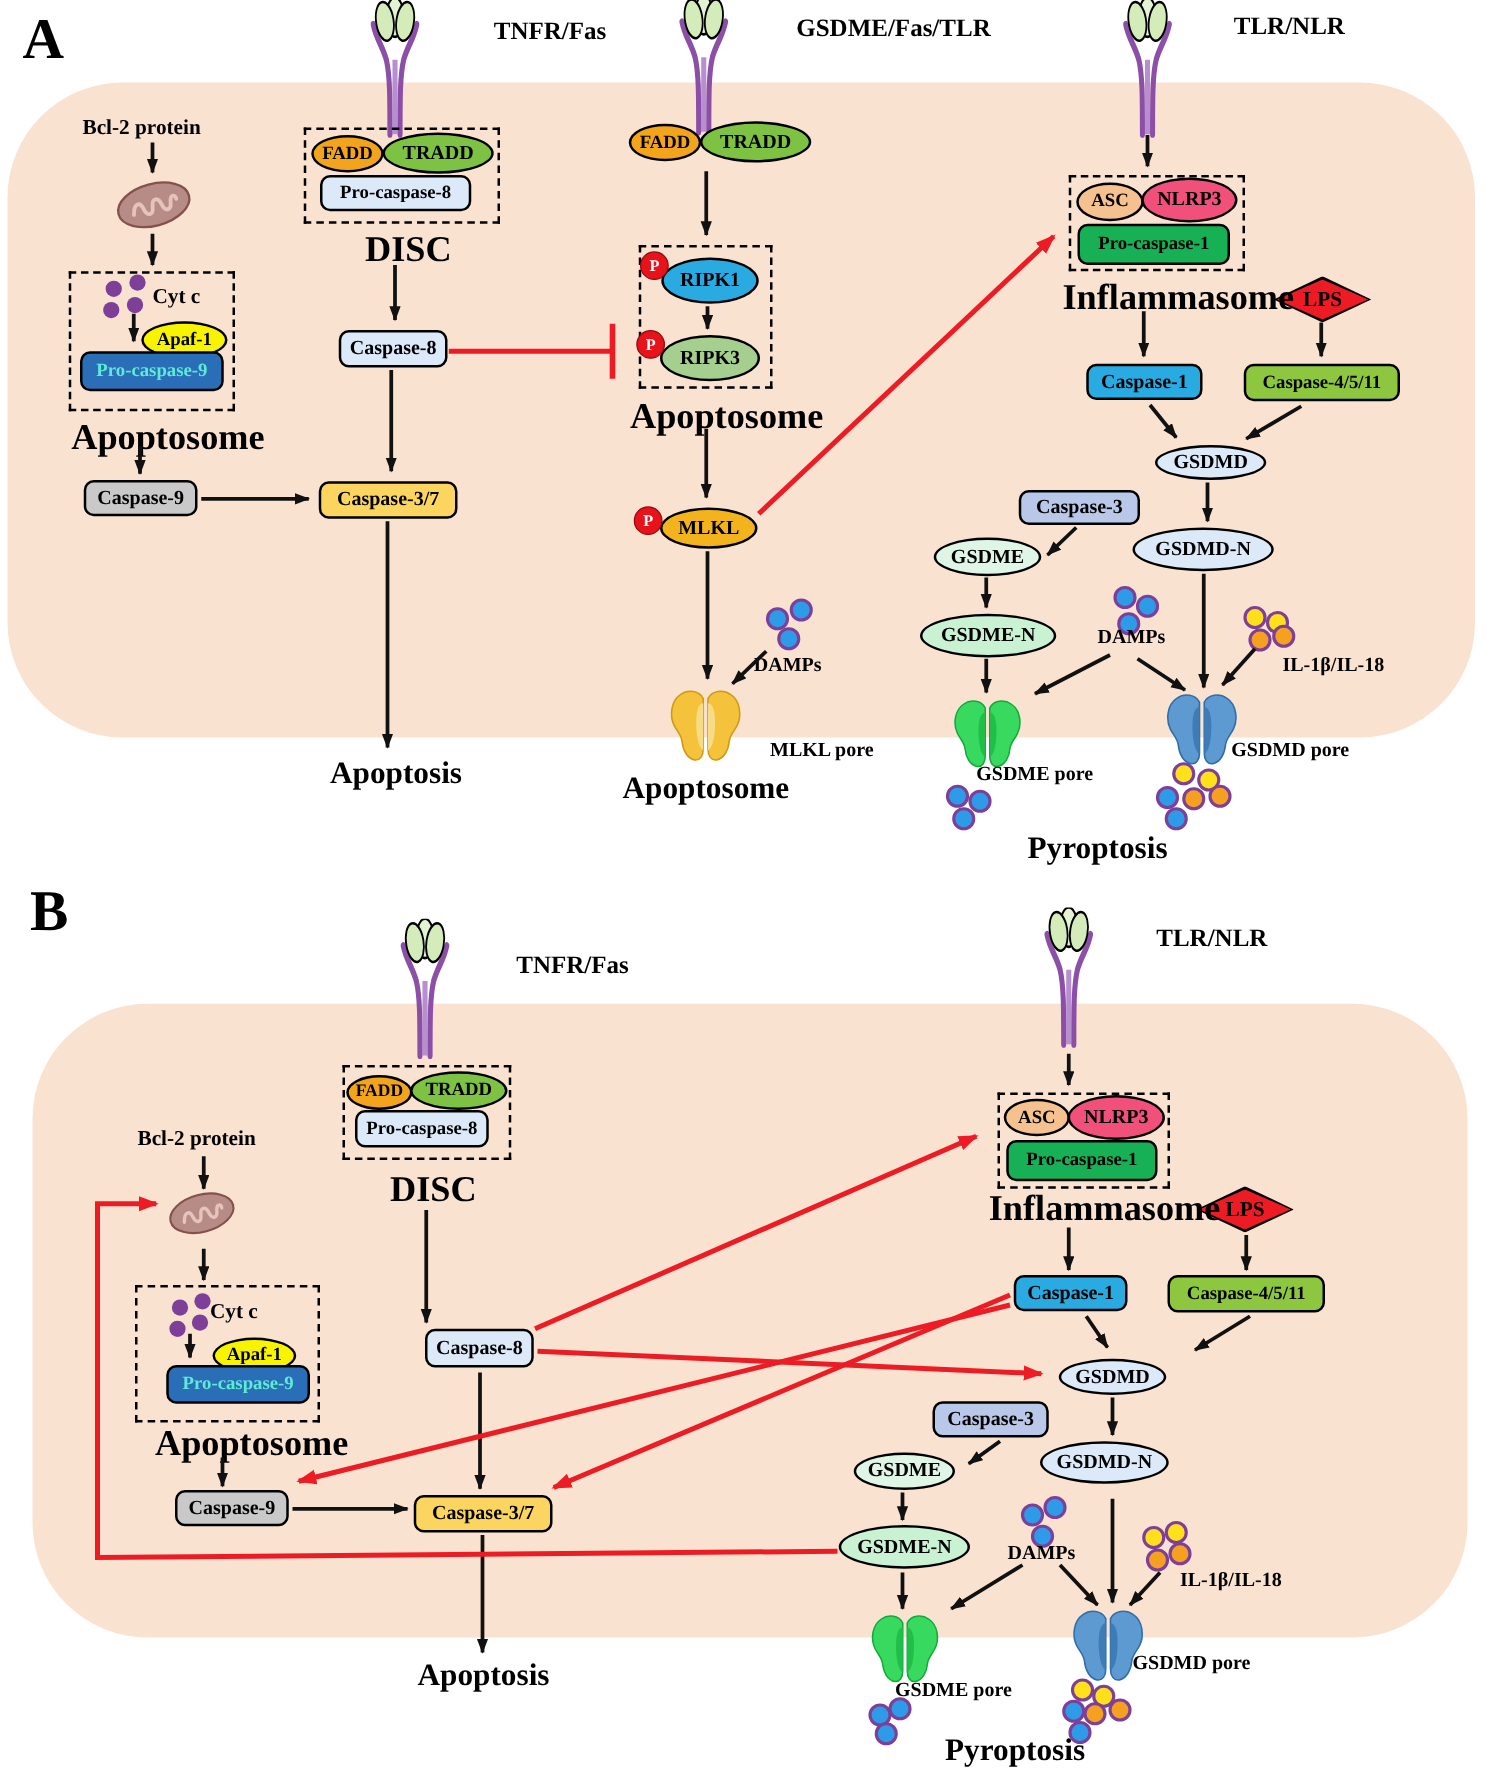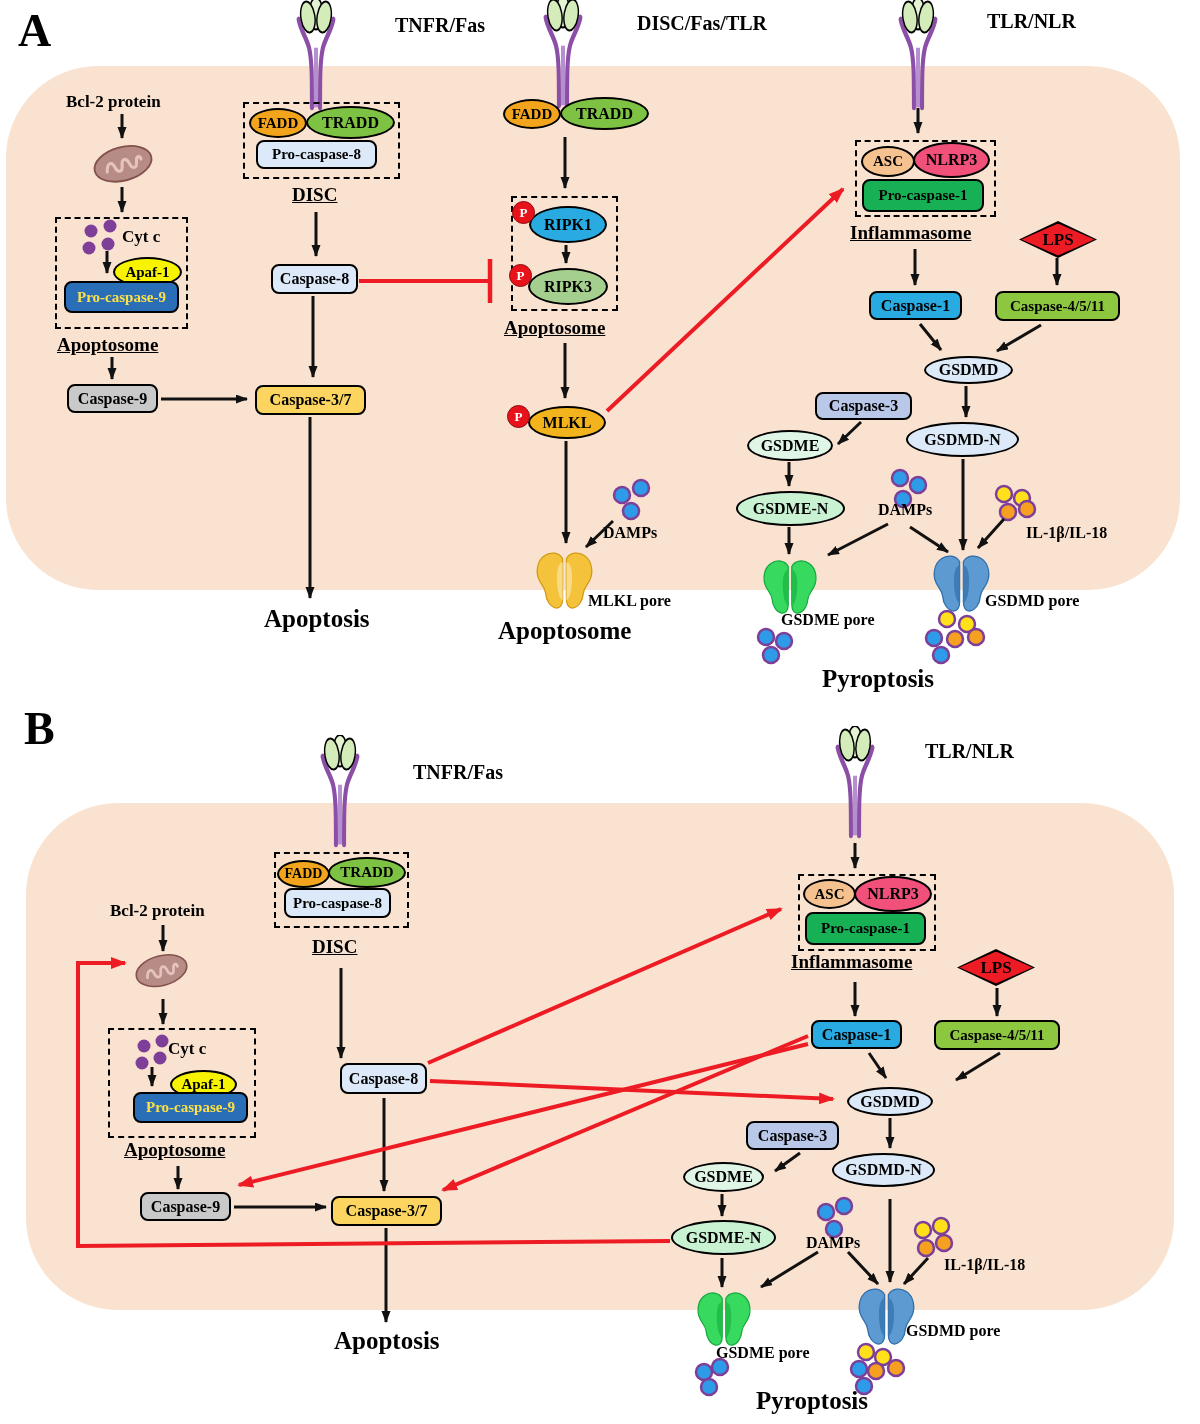--- a/index.html
+++ b/index.html
@@ -5,25 +5,25 @@
   html,body{margin:0;padding:0;background:#fff;}
   #fig{position:relative;width:1200px;height:1424px;background:#fff;overflow:hidden;
        font-family:"Liberation Serif","DejaVu Serif",serif;}
   .cell{position:absolute;background:#FAE2D0;border-radius:92px;z-index:1;}
   .grp{position:absolute;border:2.5px dashed #000;box-sizing:border-box;z-index:2;}
   .node{position:absolute;display:flex;align-items:center;justify-content:center;
         border:2px solid #000;box-sizing:border-box;font-weight:bold;font-size:16px;
         color:#000;white-space:nowrap;z-index:3;}
   .rrect{border-radius:8px;}
   .ell{border-radius:50%;}
-  .wtext{color:#fde047;}
+  .wtext{color:#5eead4;}
   .fs15{font-size:15px;} .fs14{font-size:14px;}
   .lbl{position:absolute;font-weight:bold;font-size:16px;color:#000;white-space:nowrap;z-index:3;}
   .fs17{font-size:17px;}
-  .big{font-size:19px;text-decoration:underline;}
+  .big{font-size:29px;}
   .big25{font-size:25px;}
   .rec{font-size:20px;margin-left:40px;}
   .huge{font-size:46px;}
   .pc{position:absolute;width:21px;height:21px;border-radius:50%;background:#E8121A;
       border:1px solid #8F0B10;color:#fff;display:flex;align-items:center;justify-content:center;
       font-weight:bold;font-size:13px;z-index:4;}
   .diamond-o{position:absolute;z-index:3;clip-path:polygon(50% 0,100% 50%,50% 100%,0 50%);
       background:#000;}
   .diamond-i{position:absolute;inset:2.5px;clip-path:polygon(50% 0,100% 50%,50% 100%,0 50%);
       background:#ED1C24;display:flex;align-items:center;justify-content:center;
@@ -218,36 +218,36 @@
   <div class="node ell" style="left:683px;top:1162px;width:81px;height:30px;background:#DFF5E5;">GSDME</div>
   <div class="node ell" style="left:671px;top:1220px;width:105px;height:35px;background:#C9F2D3;">GSDME-N</div>
   <div class="diamond-o" style="left:957px;top:949px;width:78px;height:37px;">
     <div class="diamond-i">LPS</div>
   </div>
 
   <div class="lbl huge" style="left:18px;top:4px;">A</div>
   <div class="lbl huge" style="left:24px;top:702px;">B</div>
 
   <div class="lbl rec" style="left:355px;top:14px;">TNFR/Fas</div>
-  <div class="lbl rec" style="left:597px;top:12px;">DISC/Fas/TLR</div>
+  <div class="lbl rec" style="left:597px;top:12px;">GSDME/Fas/TLR</div>
   <div class="lbl rec" style="left:947px;top:10px;">TLR/NLR</div>
   <div class="lbl rec" style="left:373px;top:761px;">TNFR/Fas</div>
   <div class="lbl rec" style="left:885px;top:740px;">TLR/NLR</div>
 
   <div class="lbl fs17" style="left:66px;top:92px;">Bcl-2 protein</div>
   <div class="lbl fs17" style="left:122px;top:227px;">Cyt c</div>
   <div class="lbl big" style="left:57px;top:334px;">Apoptosome</div>
   <div class="lbl big" style="left:292px;top:184px;">DISC</div>
   <div class="lbl big" style="left:504px;top:317px;">Apoptosome</div>
   <div class="lbl big" style="left:850px;top:222px;">Inflammasome</div>
   <div class="lbl big25" style="left:264px;top:605px;">Apoptosis</div>
   <div class="lbl big25" style="left:498px;top:617px;">Apoptosome</div>
   <div class="lbl big25" style="left:822px;top:665px;">Pyroptosis</div>
   <div class="lbl" style="left:603px;top:524px;">DAMPs</div>
-  <div class="lbl" style="left:588px;top:592px;">MLKL pore</div>
+  <div class="lbl" style="left:616px;top:592px;">MLKL pore</div>
   <div class="lbl" style="left:878px;top:501px;">DAMPs</div>
   <div class="lbl" style="left:1026px;top:524px;">IL-1β/IL-18</div>
   <div class="lbl" style="left:781px;top:611px;">GSDME pore</div>
   <div class="lbl" style="left:985px;top:592px;">GSDMD pore</div>
 
   <div class="lbl fs17" style="left:110px;top:901px;">Bcl-2 protein</div>
   <div class="lbl fs17" style="left:168px;top:1039px;">Cyt c</div>
   <div class="lbl big" style="left:124px;top:1139px;">Apoptosome</div>
   <div class="lbl big" style="left:312px;top:936px;">DISC</div>
   <div class="lbl big" style="left:791px;top:951px;">Inflammasome</div>

